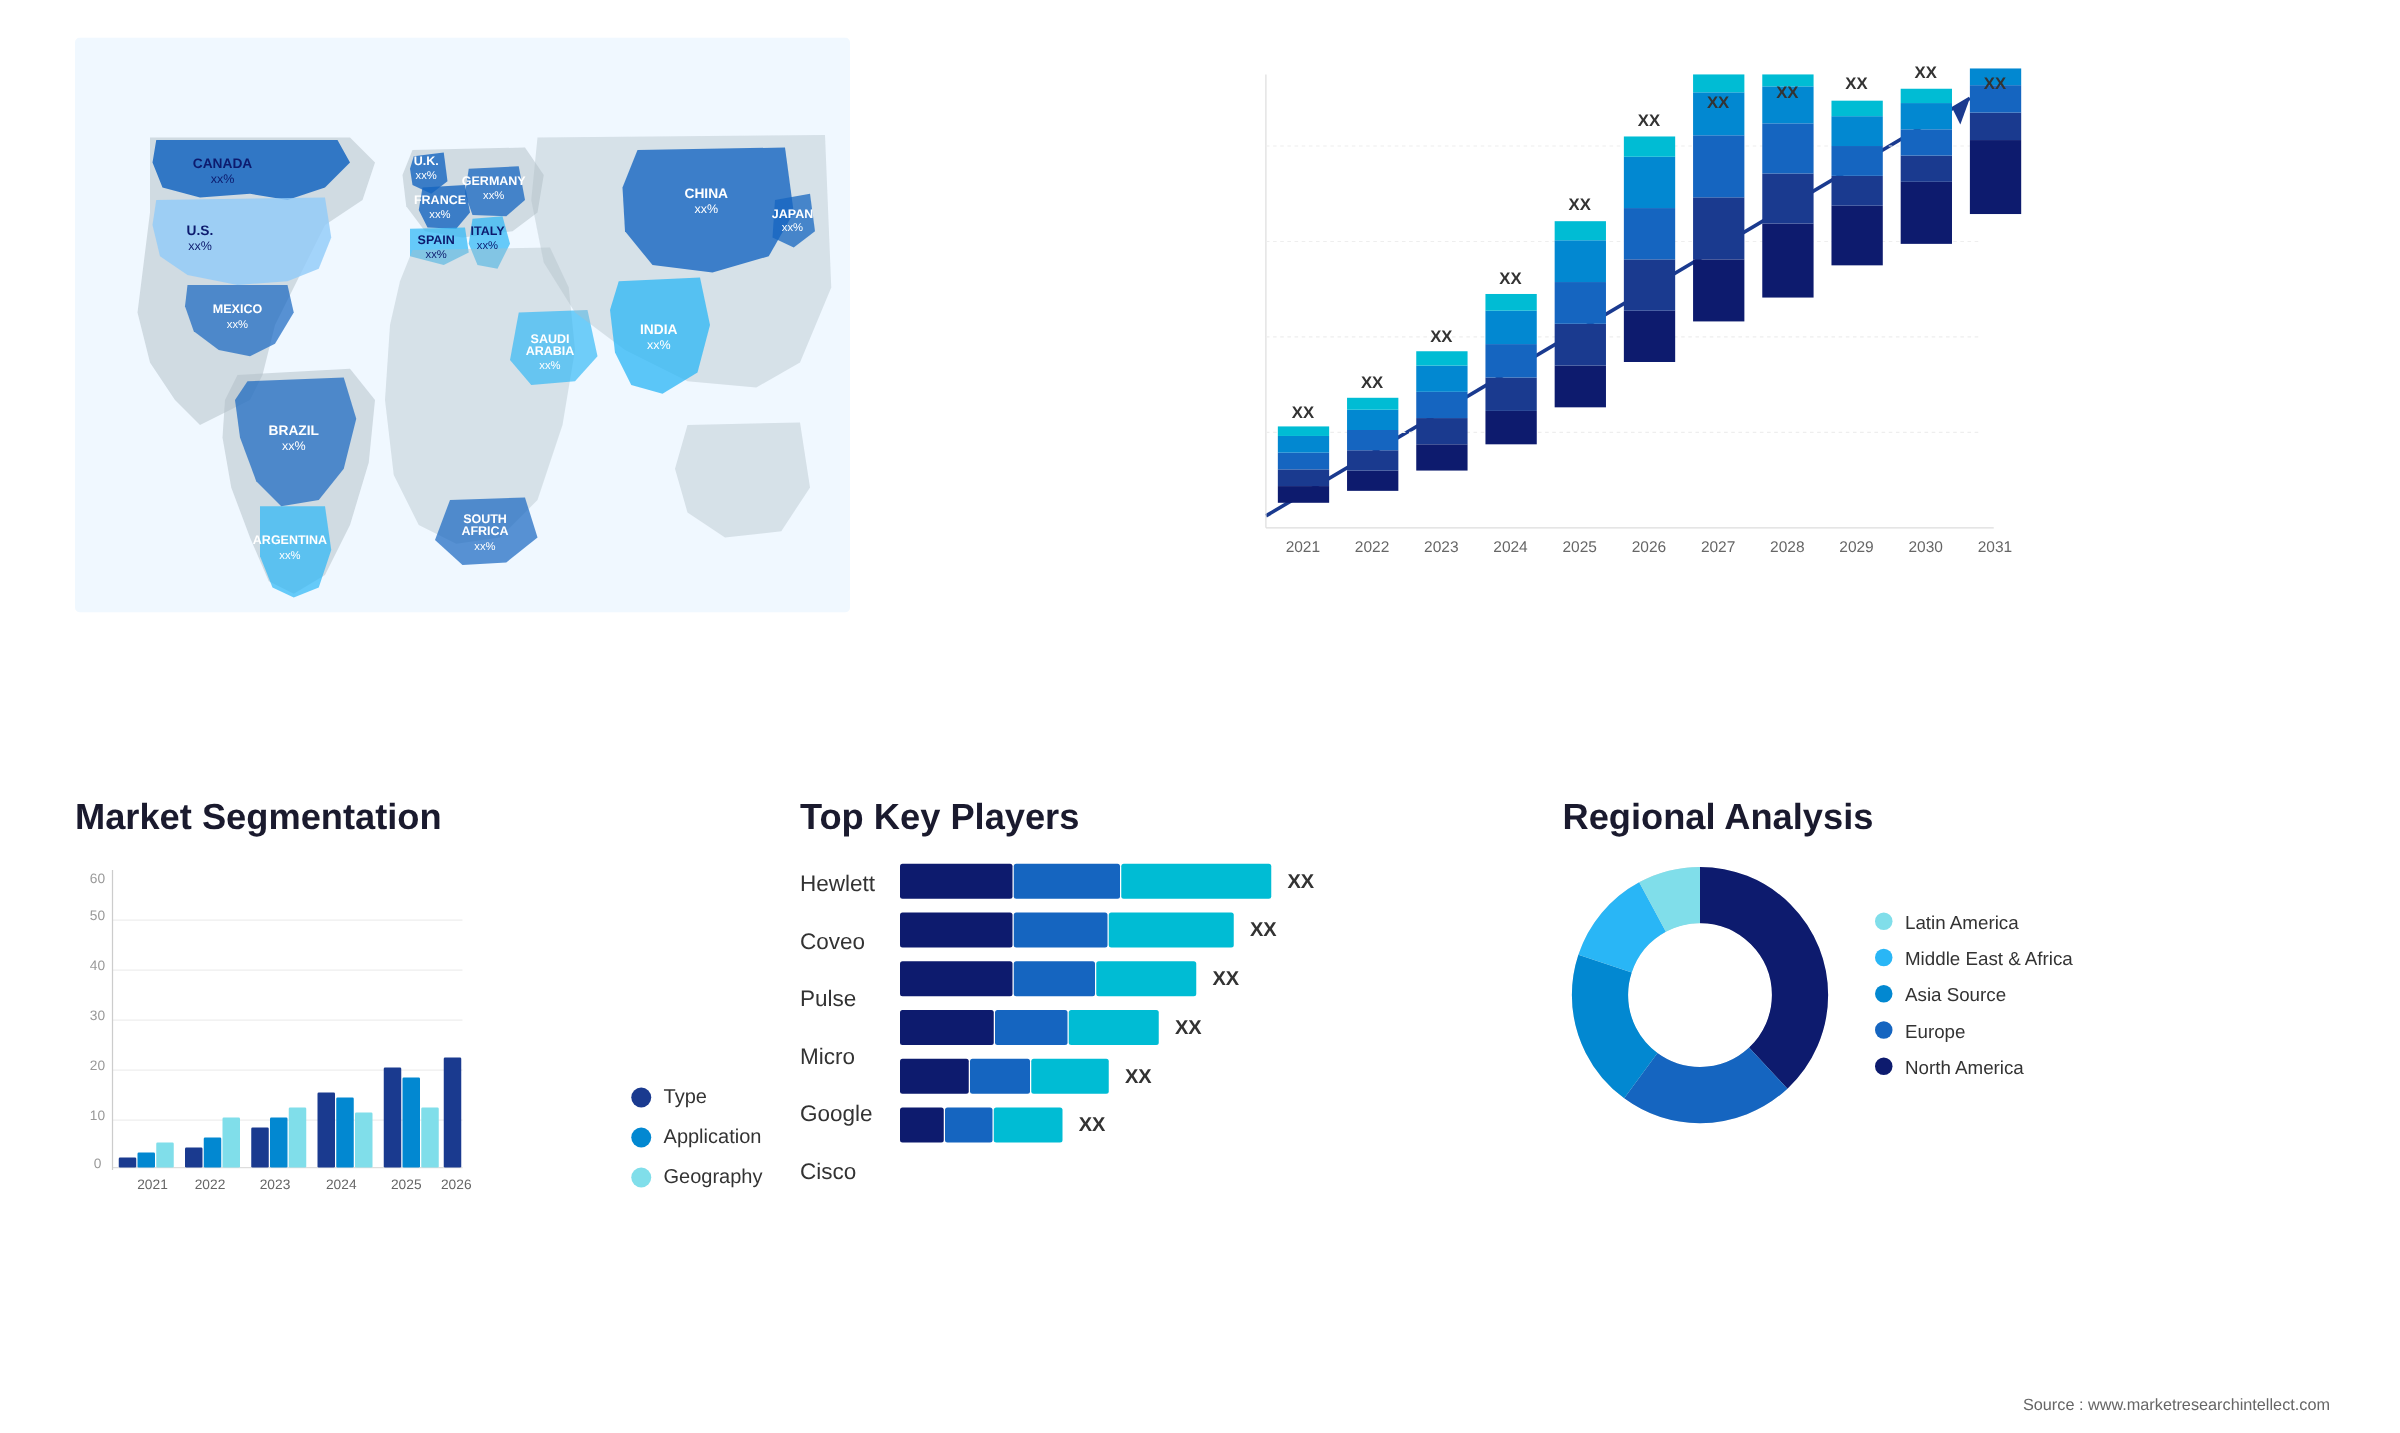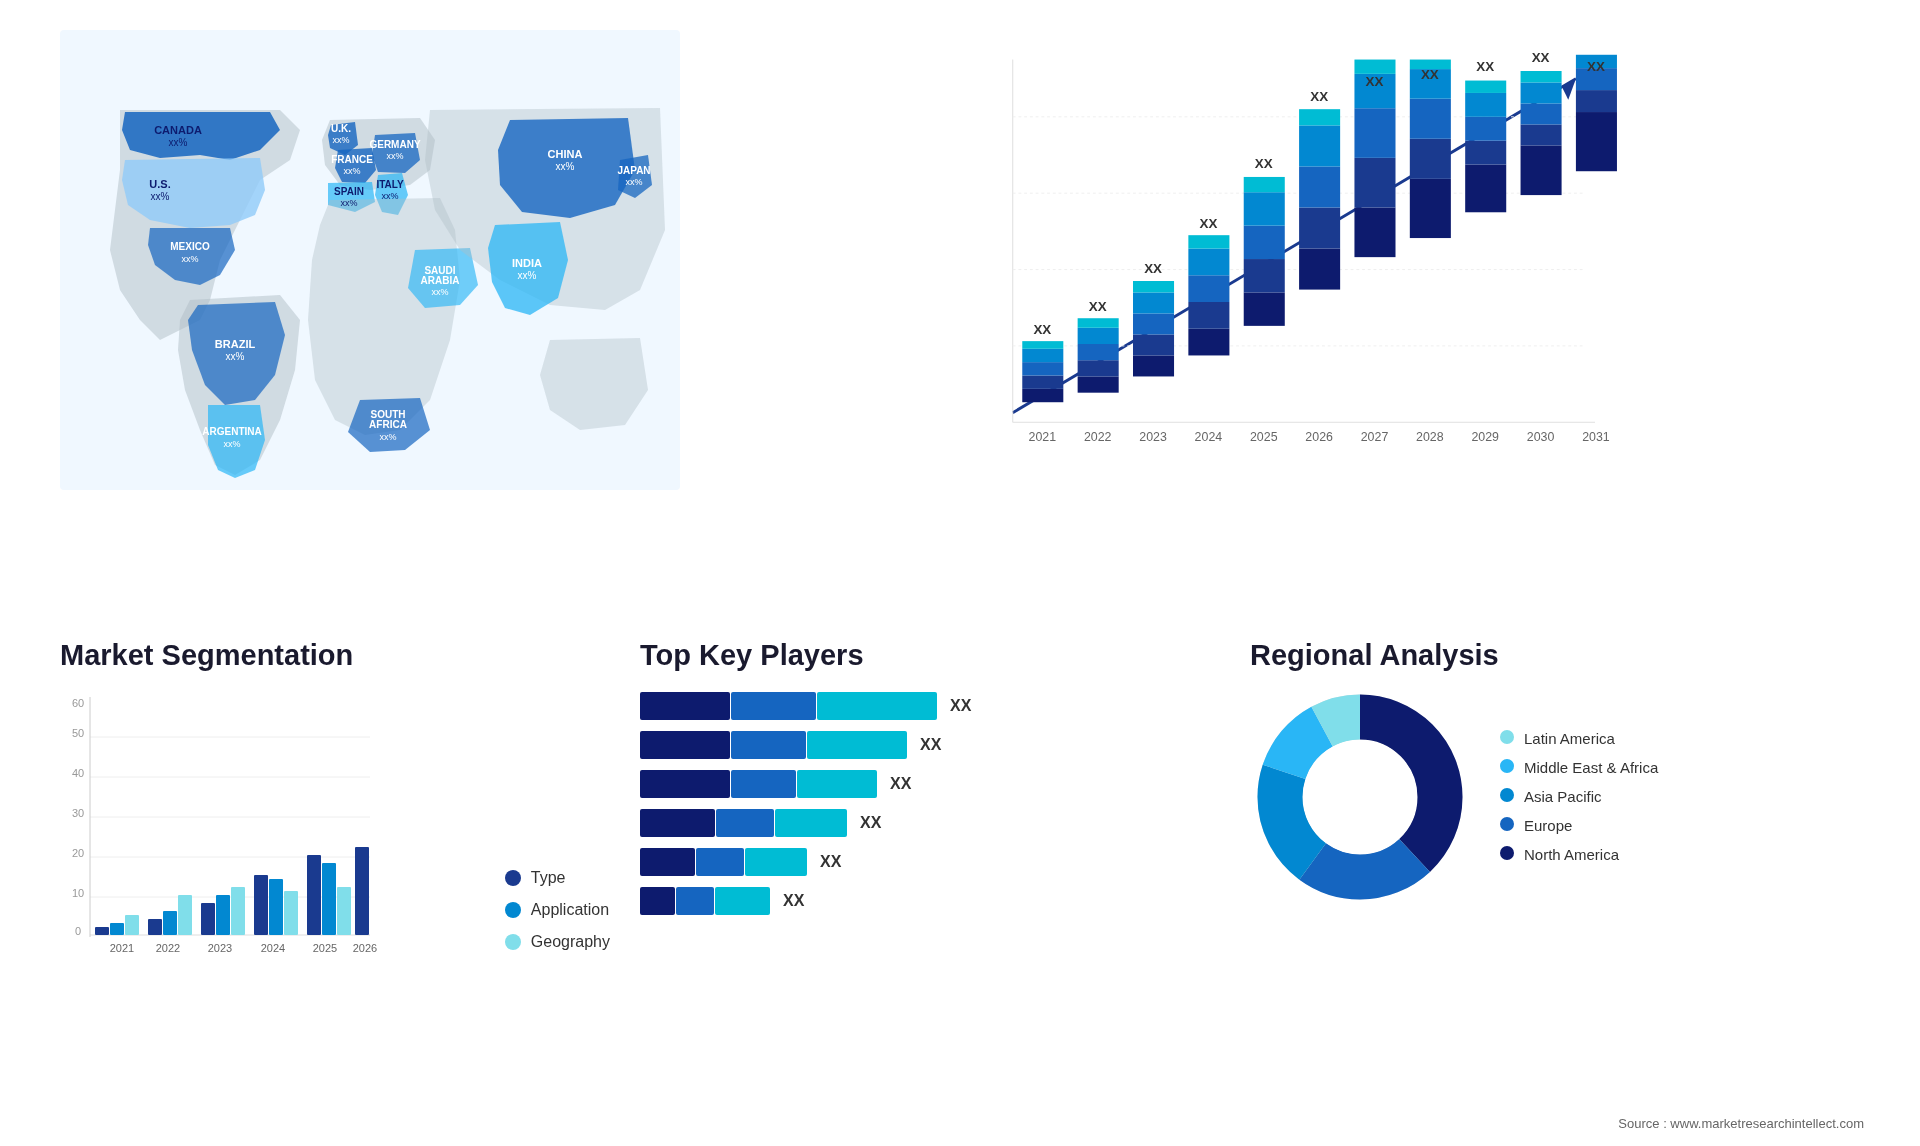--- a/index.html
+++ b/index.html
@@ -487,20 +487,28 @@
               <div class="legend-dot" style="background:#80deea;"></div>
               <span>Geography</span>
             </div>
           </div>
         </div>
       </div>
 
       <div class="players-section">
         <h2 class="section-title">Top Key Players</h2>
         <div class="players-content">
+          <div class="players-names">
+            <div class="player-name">Hewlett</div>
+            <div class="player-name">Coveo</div>
+            <div class="player-name">Pulse</div>
+            <div class="player-name">Micro</div>
+            <div class="player-name">Google</div>
+            <div class="player-name">Cisco</div>
+          </div>
           <div style="flex:1;">
             <svg viewBox="0 0 380 250" width="380" height="250" xmlns="http://www.w3.org/2000/svg">
 
               <rect x="0" y="5" width="90" height="28" fill="#0d1b6e" rx="2"></rect>
               <rect x="91" y="5" width="85" height="28" fill="#1565c0" rx="2"></rect>
               <rect x="177" y="5" width="120" height="28" fill="#00bcd4" rx="2"></rect>
               <text x="310" y="24" font-size="16" font-weight="bold" fill="#333">XX</text>
 
               <rect x="0" y="44" width="90" height="28" fill="#0d1b6e" rx="2"></rect>
               <rect x="91" y="44" width="75" height="28" fill="#1565c0" rx="2"></rect>
@@ -558,21 +566,21 @@
             <div class="regional-legend-item">
               <div class="regional-legend-dot" style="background:#80deea;"></div>
               <span>Latin America</span>
             </div>
             <div class="regional-legend-item">
               <div class="regional-legend-dot" style="background:#29b6f6;"></div>
               <span>Middle East &amp; Africa</span>
             </div>
             <div class="regional-legend-item">
               <div class="regional-legend-dot" style="background:#0288d1;"></div>
-              <span>Asia Pacific</span>
+              <span>Asia Source</span>
             </div>
             <div class="regional-legend-item">
               <div class="regional-legend-dot" style="background:#1565c0;"></div>
               <span>Europe</span>
             </div>
             <div class="regional-legend-item">
               <div class="regional-legend-dot" style="background:#0d1b6e;"></div>
               <span>North America</span>
             </div>
           </div>

